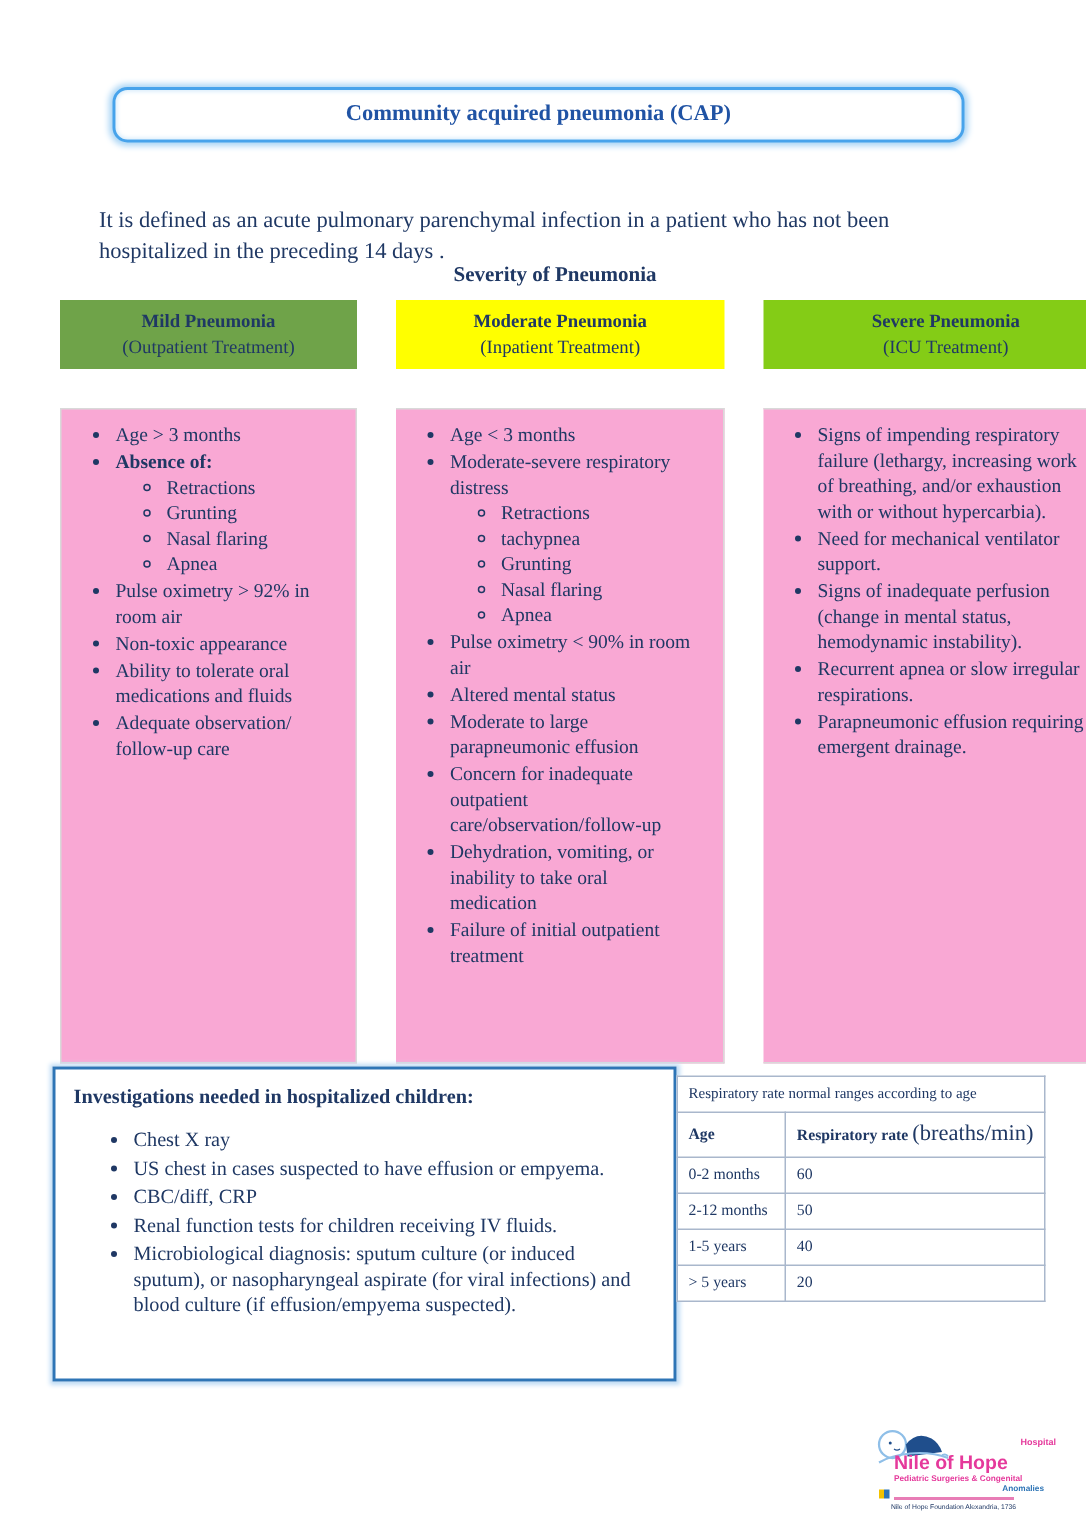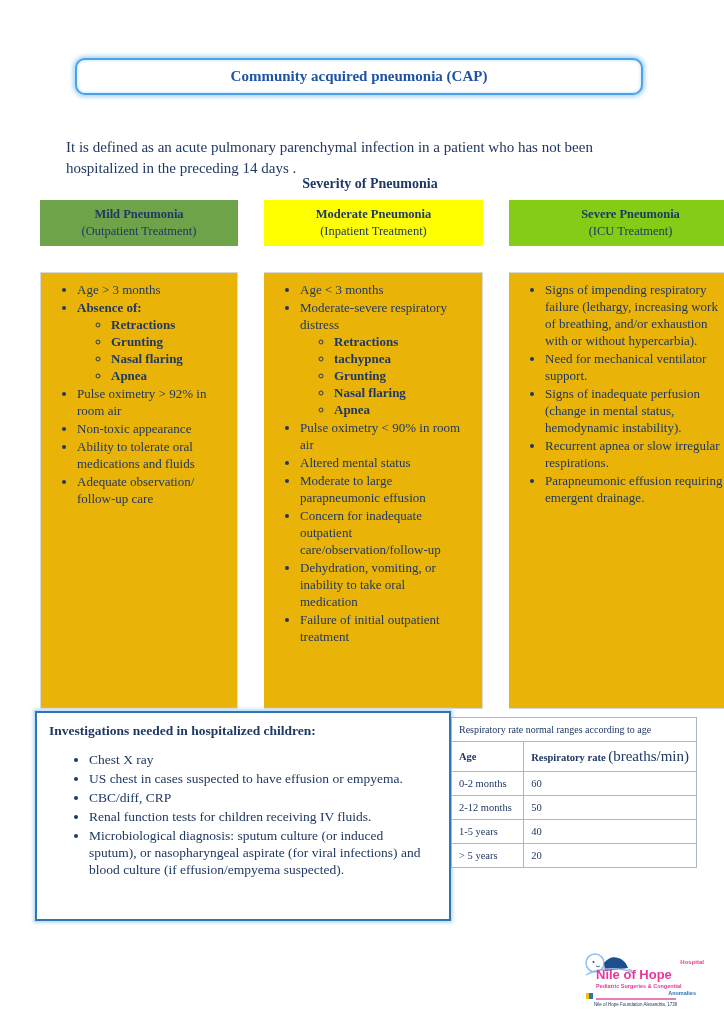--- a/index.html
+++ b/index.html
@@ -28,28 +28,28 @@
     position:absolute;left:40px;top:200px;width:660px;
     display:grid;grid-template-columns:198px 219px 243px;grid-template-rows:46px 437px;gap:26px;
   }
   .sev-header{
     display:flex;flex-direction:column;justify-content:center;align-items:center;
     font-size:12.5px;line-height:1.35;text-align:center;box-sizing:border-box;
   }
   .sev-header .ht{font-weight:bold;}
   .sev-cell{
     box-sizing:border-box;border:1px solid var(--gray);border-top:1px solid var(--gray);
-    background:#eab308;padding:8px 6px 0 6px;font-size:13px;
+    background:#f9a8d4;padding:8px 6px 0 6px;font-size:13px;
   }
   .sev-cell + .sev-cell{border-left:none;}
   ul.bullets{margin:0;padding-left:30px;list-style-type:disc;}
   ul.bullets > li{line-height:17px;padding-right:14px;margin:0 0 1px 0;}
   ul.bullets .b{font-weight:bold;}
   ul.subbullets{margin:0;padding-left:34px;list-style-type:circle;}
-  ul.subbullets > li{line-height:17px;padding-right:2px;font-weight:bold;}
+  ul.subbullets > li{line-height:17px;padding-right:2px;}
   .g2-mild{margin-top:88px;}
   .g2-moderate{margin-top:52px;}
   
   .invest-box{
     position:absolute;left:35px;top:711px;width:416px;height:210px;box-sizing:border-box;
     border:2px solid var(--box-blue);box-shadow:0 0 3px 2px #BFDCF5;background:#fff;
     padding:10px 12px 0 12px;
   }
   .invest-title{font-weight:bold;font-size:13.5px;}
   .invest-box ul{margin:12px 0 0 0;padding-left:40px;list-style-type:disc;font-size:13.5px;}

